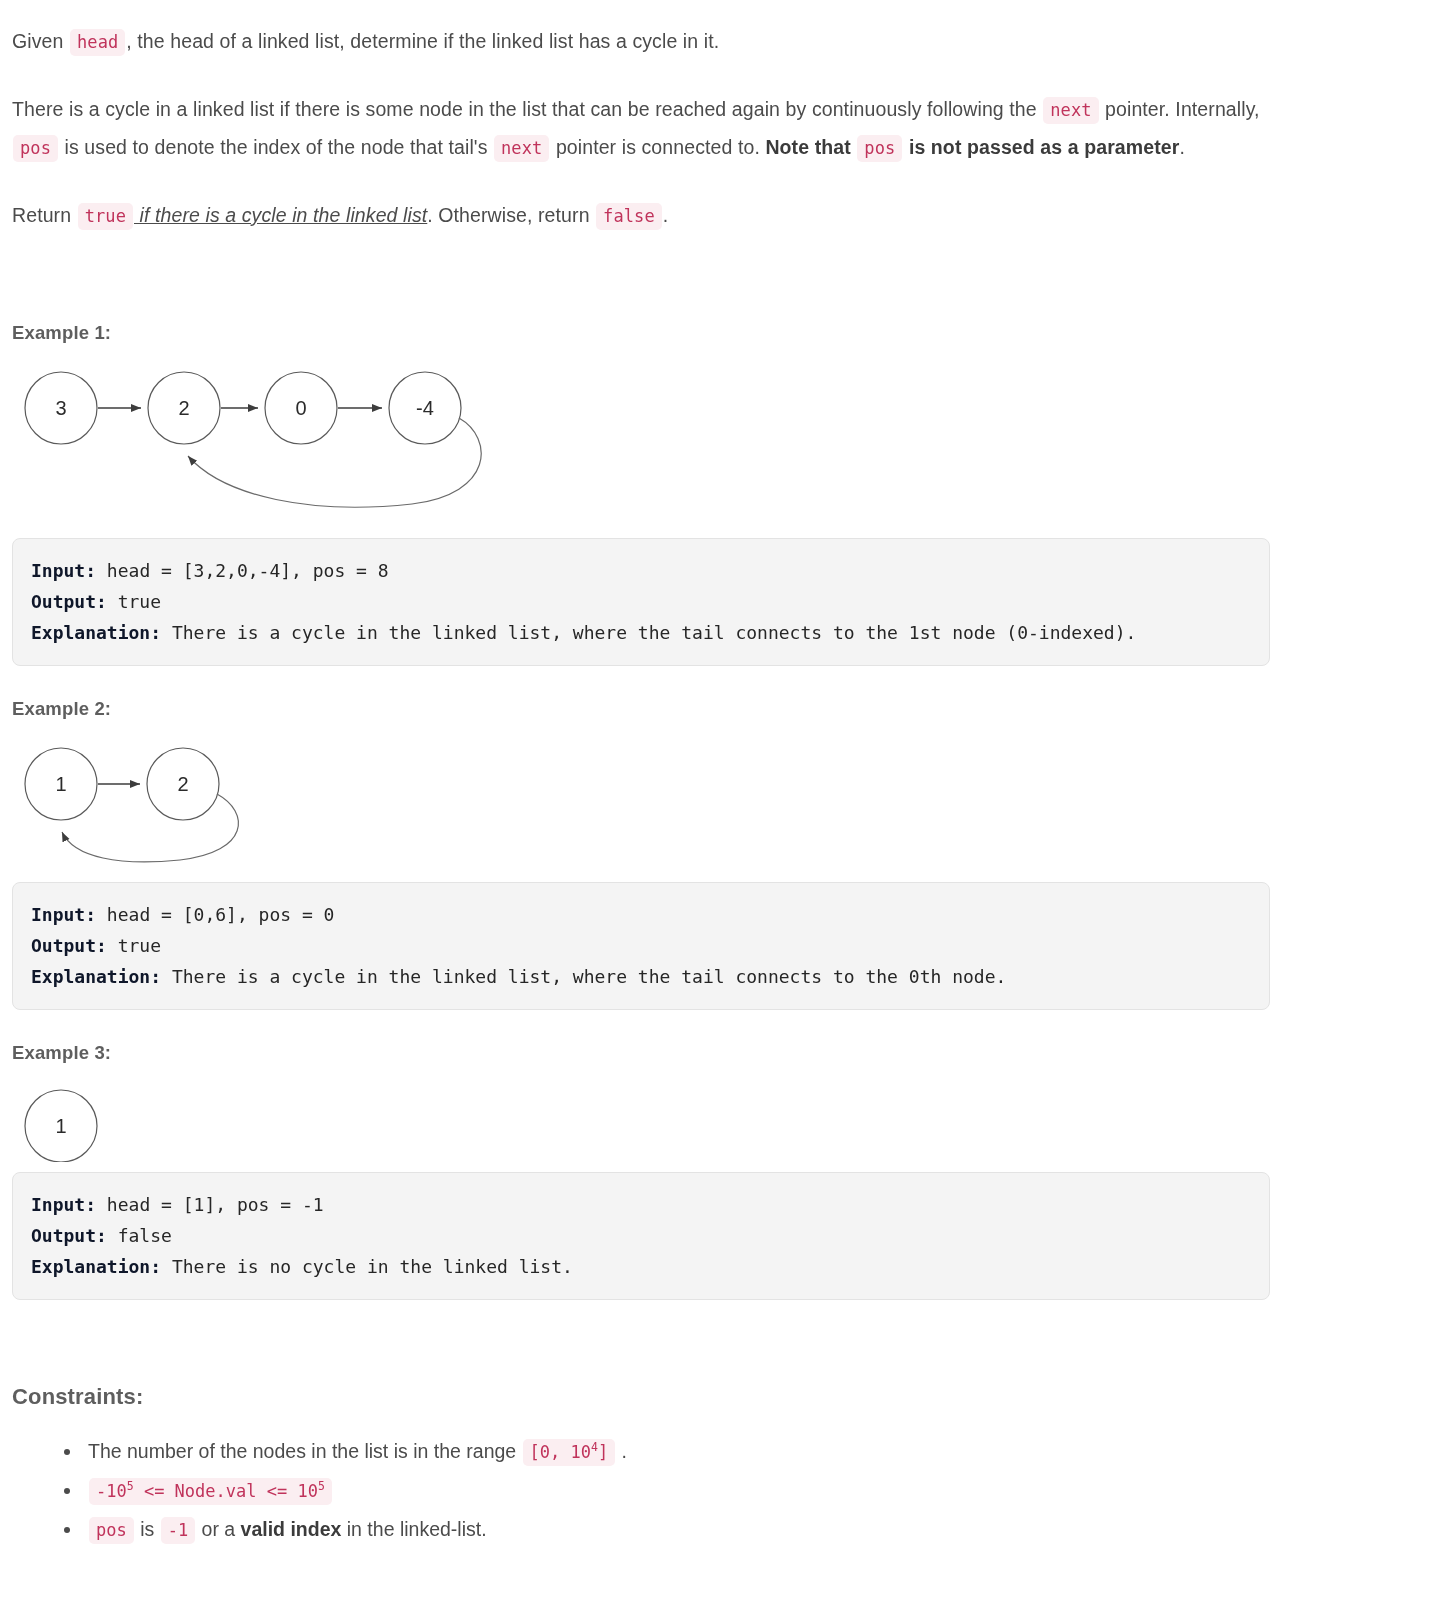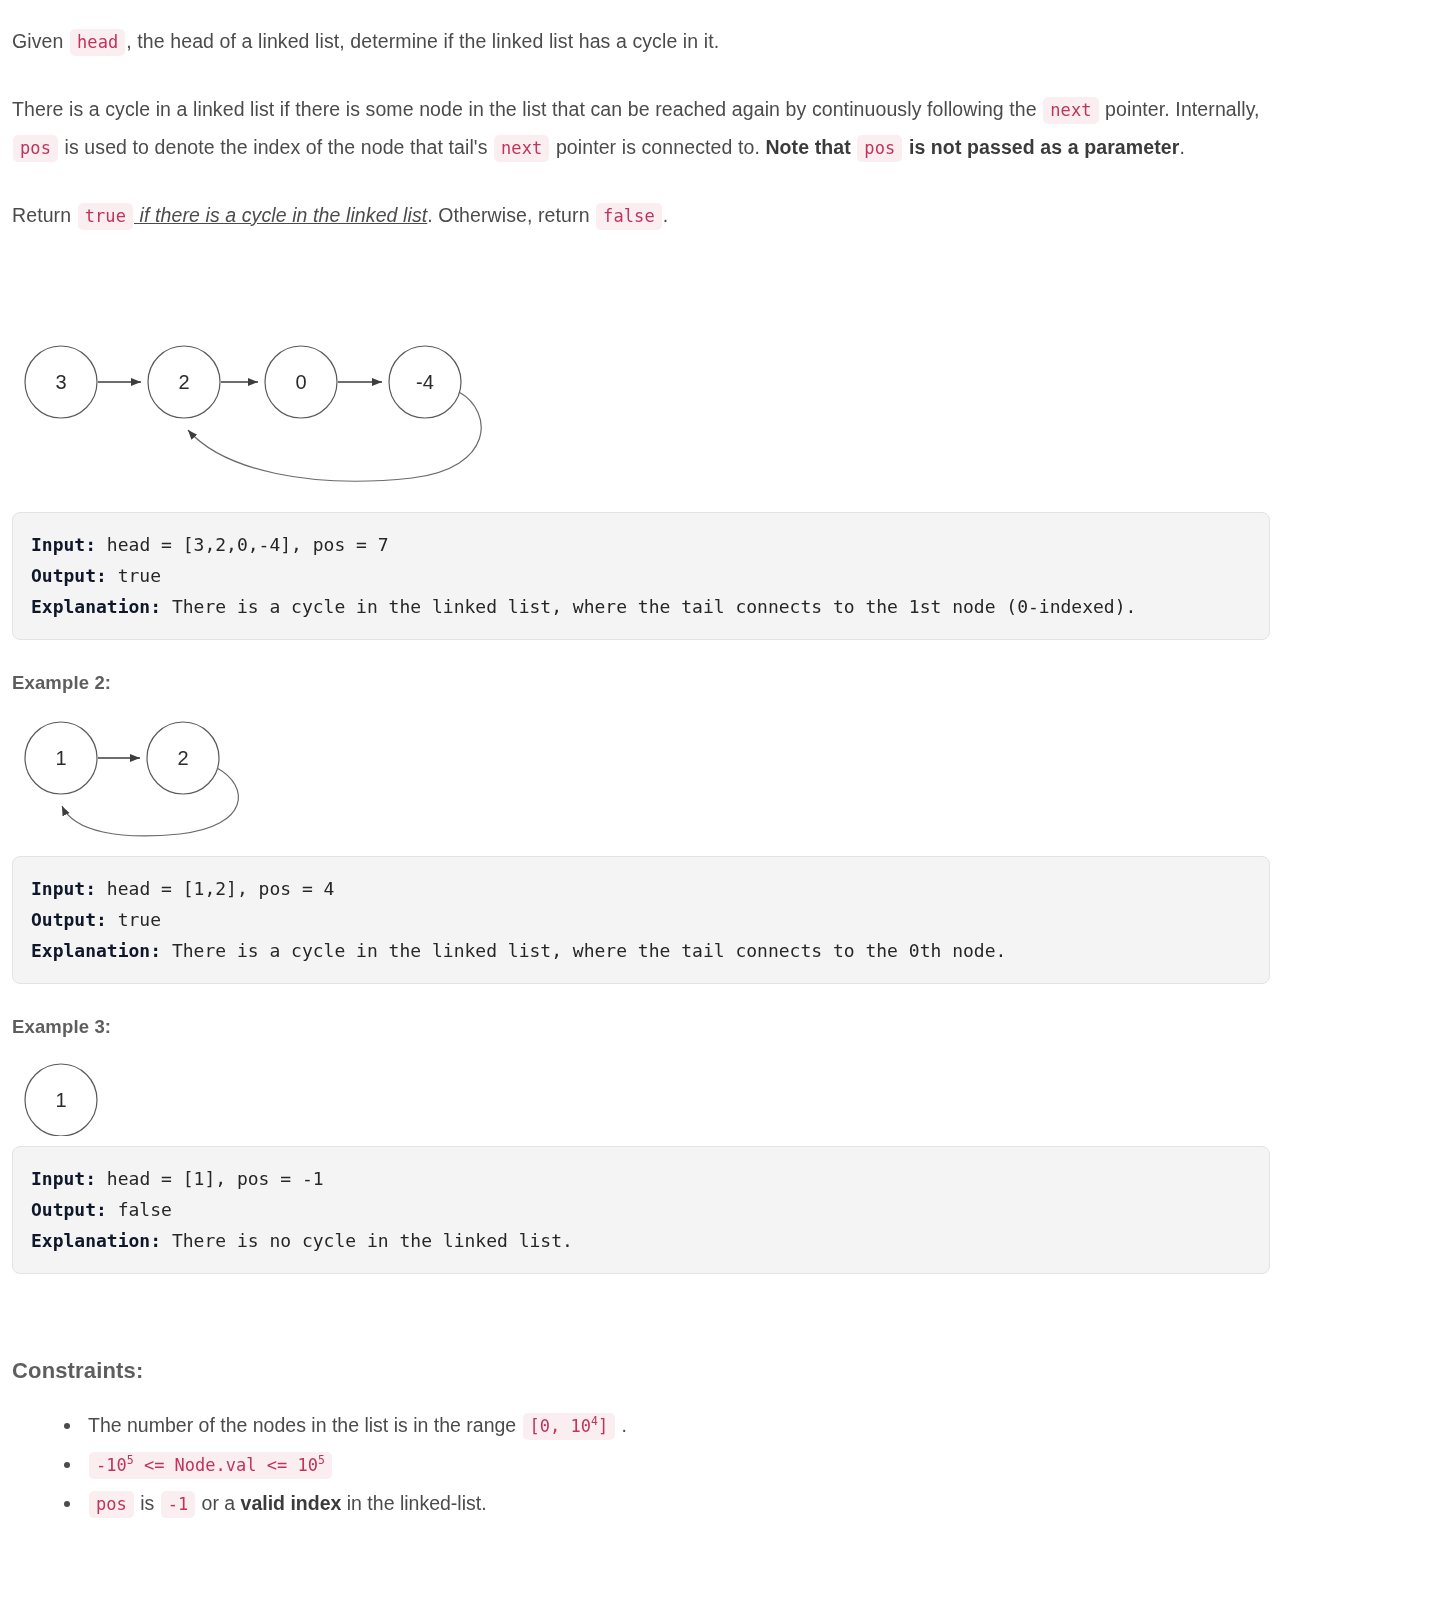--- a/index.html
+++ b/index.html
@@ -130,20 +130,21 @@
 
   <div>
     <p class="prose" id="p-0">Given <code class="chip">head</code>, the head of a linked list, determine if the linked list has a cycle in it.</p>
     <p class="prose" id="p-1">There is a cycle in a linked list if there is some node in the list that can be reached again by continuously following the <code class="chip">next</code> pointer. Internally, <code class="chip">pos</code> is used to denote the index of the node that tail's <code class="chip">next</code> pointer is connected to. <span class="b">Note that </span><code class="chip">pos</code><span class="b"> is not passed as a parameter</span>.</p>
     <p class="prose tight" id="p-2">Return <code class="chip">true</code><span class="i"> if there is a cycle in the linked list</span>. Otherwise, return <code class="chip">false</code>.</p>
   </div>
 
   <div class="sp-60"></div>
 
   <section>
+    <h3 class="ex-head">Example 1:</h3>
     <div class="sp-18"></div>
     <div class="diagram">
       <svg width="520" height="160" viewBox="0 0 520 160">
         <defs>
           <marker id="ah1" markerWidth="9" markerHeight="9" refX="8" refY="3.2" orient="auto" markerUnits="strokeWidth">
             <path d="M0,0 L8,3.2 L0,6.4 z" fill="#3d3d3d"></path>
           </marker>
         </defs>
 
         <circle cx="49" cy="44" r="36" fill="#ffffff" stroke="#5a5a5a" stroke-width="1.2"></circle>
@@ -159,21 +160,21 @@
         <text x="413" y="51" text-anchor="middle" font-family="Liberation Sans, sans-serif" font-size="20" fill="#2b2b2b" id="n1-3">-4</text>
 
         <line x1="86" y1="44" x2="129" y2="44" stroke="#3d3d3d" stroke-width="1.3" marker-end="url(#ah1)"></line>
         <line x1="209" y1="44" x2="246" y2="44" stroke="#3d3d3d" stroke-width="1.3" marker-end="url(#ah1)"></line>
         <line x1="326" y1="44" x2="370" y2="44" stroke="#3d3d3d" stroke-width="1.3" marker-end="url(#ah1)"></line>
 
         <path d="M 447 54 C 482 74 482 130 400 140 C 300 151 212 133 176 92" fill="none" stroke="#6a6a6a" stroke-width="1.2" marker-end="url(#ah1)"></path>
       </svg>
     </div>
     <div class="sp-14"></div>
-    <pre class="codeblock"><b>Input:</b><span> head = [3,2,0,-4], pos = 7</span>
+    <pre class="codeblock"><b>Input:</b><span> head = [3,2,0,-4], pos = 8</span>
 <b>Output:</b><span> true</span>
 <b>Explanation:</b><span> There is a cycle in the linked list, where the tail connects to the 1st node (0-indexed).</span></pre>
   </section>
 
   <div class="sp-30"></div>
 
   <section>
     <h3 class="ex-head">Example 2:</h3>
     <div class="sp-18"></div>
     <div class="diagram">
@@ -188,21 +189,21 @@
 
         <circle cx="171" cy="44" r="36" fill="#ffffff" stroke="#5a5a5a" stroke-width="1.2"></circle>
         <text x="171" y="51" text-anchor="middle" font-family="Liberation Sans, sans-serif" font-size="20" fill="#2b2b2b" id="n2-1">2</text>
 
         <line x1="86" y1="44" x2="128" y2="44" stroke="#3d3d3d" stroke-width="1.3" marker-end="url(#ah2)"></line>
 
         <path d="M 205 54 C 238 72 238 112 168 120 C 108 126 62 118 50 92" fill="none" stroke="#6a6a6a" stroke-width="1.2" marker-end="url(#ah2)"></path>
       </svg>
     </div>
     <div class="sp-10"></div>
-    <pre class="codeblock"><b>Input:</b><span> head = [1,2], pos = 4</span>
+    <pre class="codeblock"><b>Input:</b><span> head = [0,6], pos = 0</span>
 <b>Output:</b><span> true</span>
 <b>Explanation:</b><span> There is a cycle in the linked list, where the tail connects to the 0th node.</span></pre>
   </section>
 
   <div class="sp-30"></div>
 
   <section>
     <h3 class="ex-head">Example 3:</h3>
     <div class="sp-18"></div>
     <div class="diagram">

